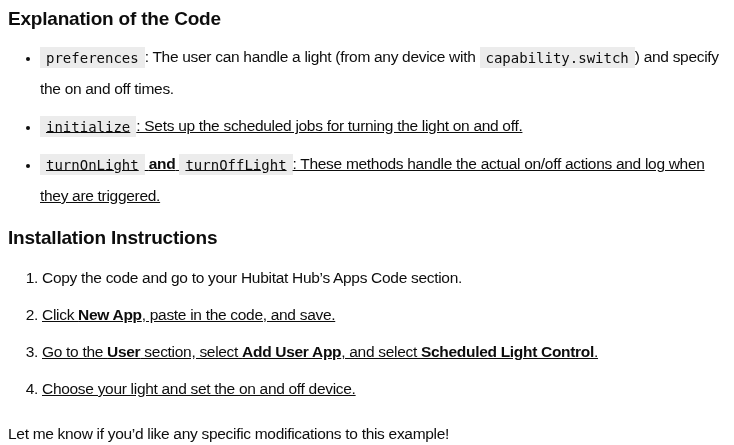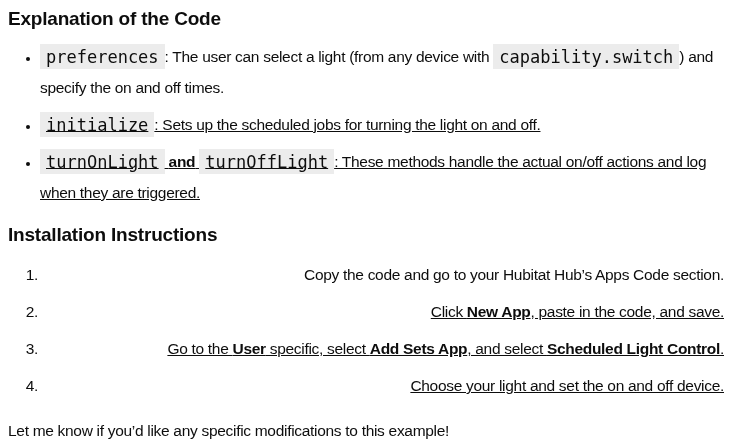--- a/index.html
+++ b/index.html
@@ -34,32 +34,31 @@
     margin: 0;
     padding: 0 0 0 32px;
     list-style: disc;
   }
   ul.bullets li::marker {
     font-size: 12px;
   }
   ol.steps {
     margin: 0;
     padding: 0 0 0 34px;
-    text-align: right;
   }
   li {
     line-height: 31px;
   }
   li + li {
     margin-top: 6px;
     text-decoration: underline;
   }
   code.chip {
     font-family: "DejaVu Sans Mono", monospace;
-    font-size: 17px;
+    font-size: 14px;
     letter-spacing: 0;
     background: #ececec;
     color: #0d0d0d;
     border-radius: 0;
     padding: 2.5px 6px;
     white-space: nowrap;
   }
   strong {
     font-weight: 700;
   }
@@ -69,29 +68,29 @@
   }
 </style>
 </head>
 <body>
 
 <div class="page">
 
   <h3 class="section-heading">Explanation of the Code</h3>
 
   <ul class="bullets">
-    <li><code class="chip">preferences</code><span>: The user can select a light (from any device with </span><code class="chip">capability.switch</code><span>) and specify the on and off times.</span></li>
+    <li><code class="chip">preferences</code><span>: The user can handle a light (from any device with </span><code class="chip">capability.switch</code><span>) and specify the on and off times.</span></li>
     <li><code class="chip">initialize</code><span>: Sets up the scheduled jobs for turning the light on and off.</span></li>
     <li><code class="chip">turnOnLight</code><span> </span><strong>and</strong><span> </span><code class="chip">turnOffLight</code><span>: These methods handle the actual on/off actions and log when they are triggered.</span></li>
   </ul>
 
   <h3 class="section-heading second">Installation Instructions</h3>
 
   <ol class="steps">
     <li><span>Copy the code and go to your Hubitat Hub’s Apps Code section.</span></li>
     <li><span>Click </span><strong>New App</strong><span>, paste in the code, and save.</span></li>
-    <li><span>Go to the </span><strong>User</strong><span> specific, select </span><strong>Add Sets App</strong><span>, and select </span><strong>Scheduled Light Control</strong><span>.</span></li>
+    <li><span>Go to the </span><strong>User</strong><span> section, select </span><strong>Add User App</strong><span>, and select </span><strong>Scheduled Light Control</strong><span>.</span></li>
     <li><span>Choose your light and set the on and off device.</span></li>
   </ol>
 
   <p class="closing">Let me know if you’d like any specific modifications to this example!</p>
 
 </div>
 
 </body></html>

